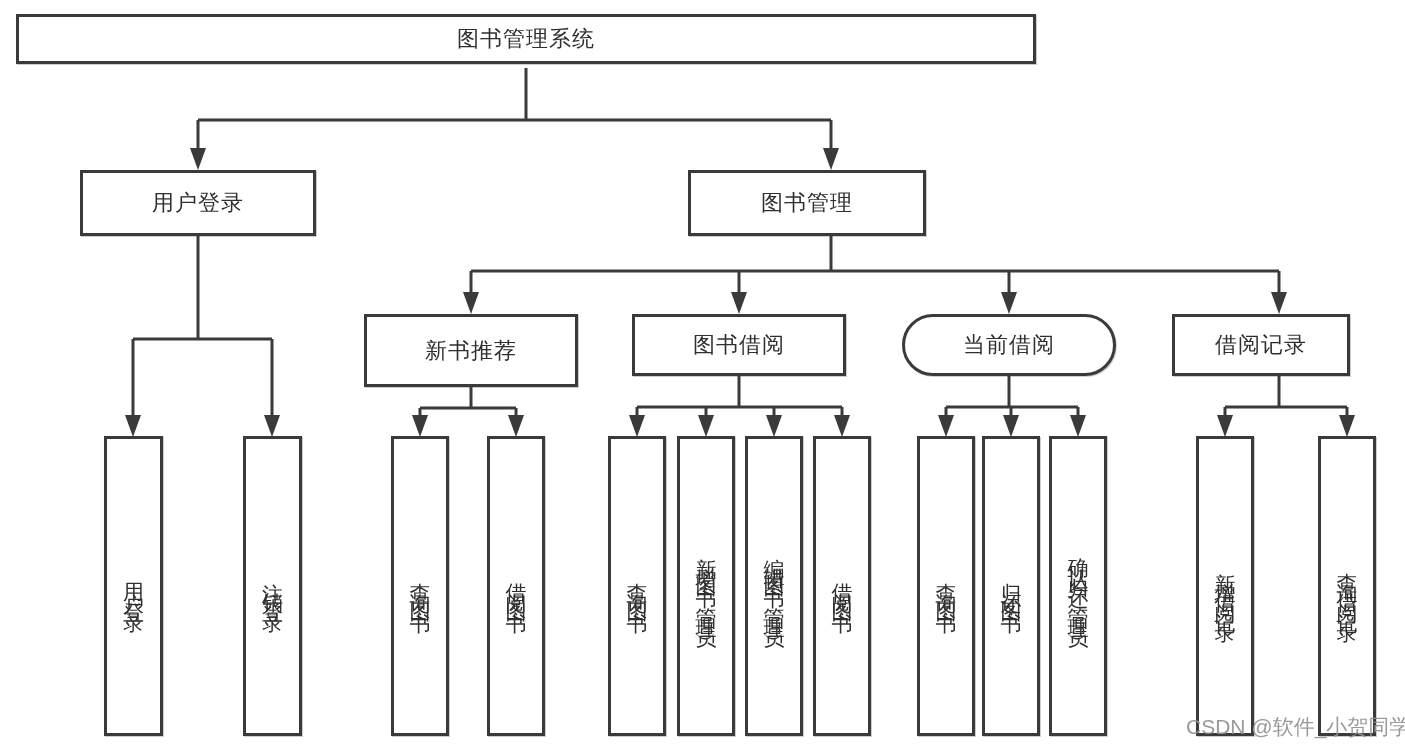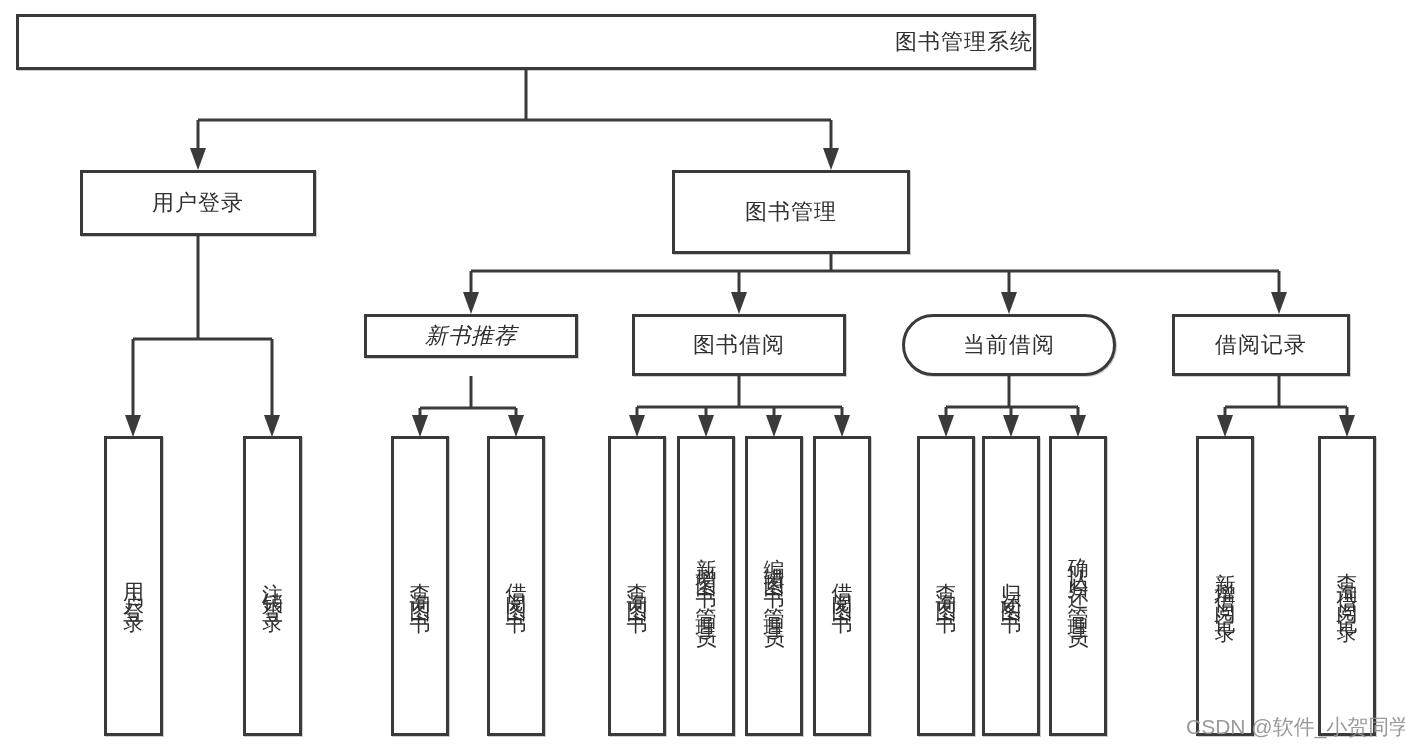--- a/index.html
+++ b/index.html
@@ -136,32 +136,32 @@
       <polygon points="766,415 782,415 774,437"></polygon>
       <polygon points="834,415 850,415 842,437"></polygon>
       <polygon points="938,415 954,415 946,437"></polygon>
       <polygon points="1003,415 1019,415 1011,437"></polygon>
       <polygon points="1070,415 1086,415 1078,437"></polygon>
       <polygon points="1217,415 1233,415 1225,437"></polygon>
       <polygon points="1339,415 1355,415 1347,437"></polygon>
     </g>
   </svg>
 
-  <div class="node" style="left:16px; top:14px; width:1020px; height:56px;justify-content:flex-end;">
+  <div class="node" style="left:16px; top:14px; width:1020px; height:50px;">
     <span>图书管理系统</span>
   </div>
 
   <div class="node" style="left:80px; top:170px; width:236px; height:66px;">
     <span>用户登录</span>
   </div>
-  <div class="node" style="left:672px; top:170px; width:238px; height:84px;">
+  <div class="node" style="left:688px; top:170px; width:238px; height:66px;">
     <span>图书管理</span>
   </div>
 
-  <div class="node" style="left:364px; top:314px; width:214px; height:44px;font-style:italic;">
+  <div class="node" style="left:364px; top:314px; width:214px; height:73px;">
     <span>新书推荐</span>
   </div>
   <div class="node" style="left:632px; top:314px; width:214px; height:62px;text-align:right;">
     <span>图书借阅</span>
   </div>
   <div class="node" style="left:902px; top:314px; width:214px; height:62px;border-radius:31px;">
     <span>当前借阅</span>
   </div>
   <div class="node" style="left:1172px; top:314px; width:178px; height:62px;">
     <span>借阅记录</span>

